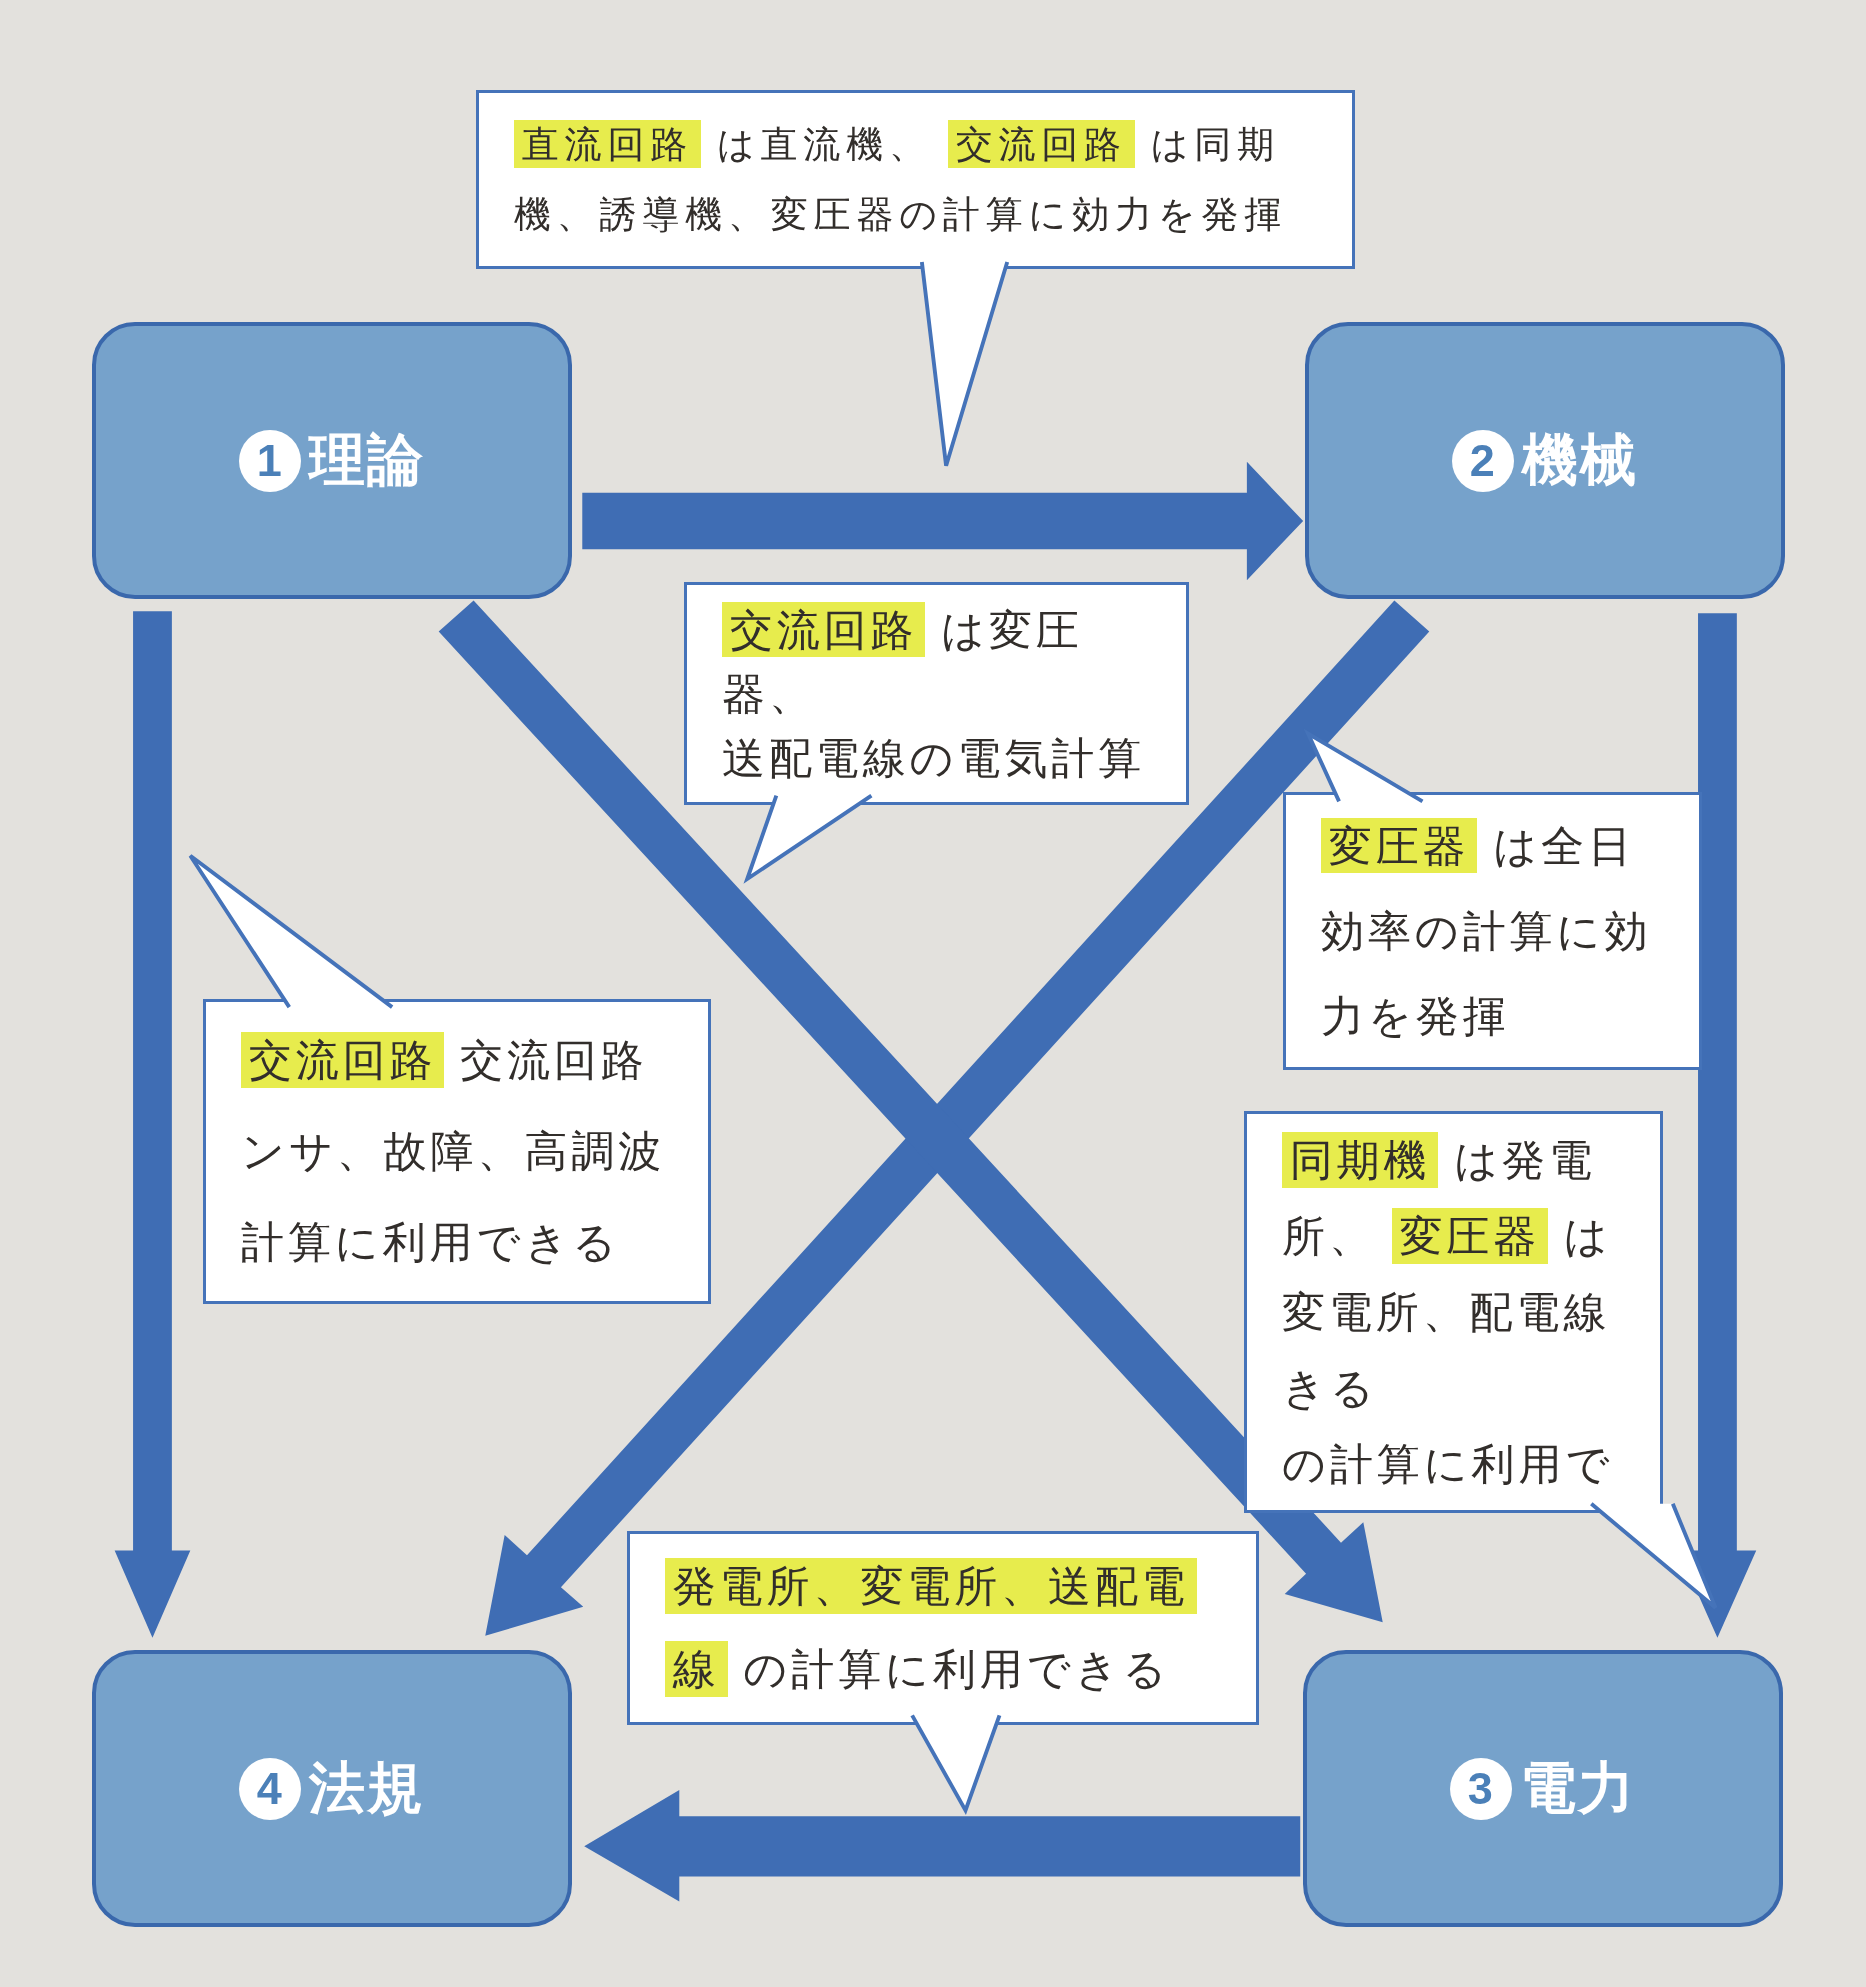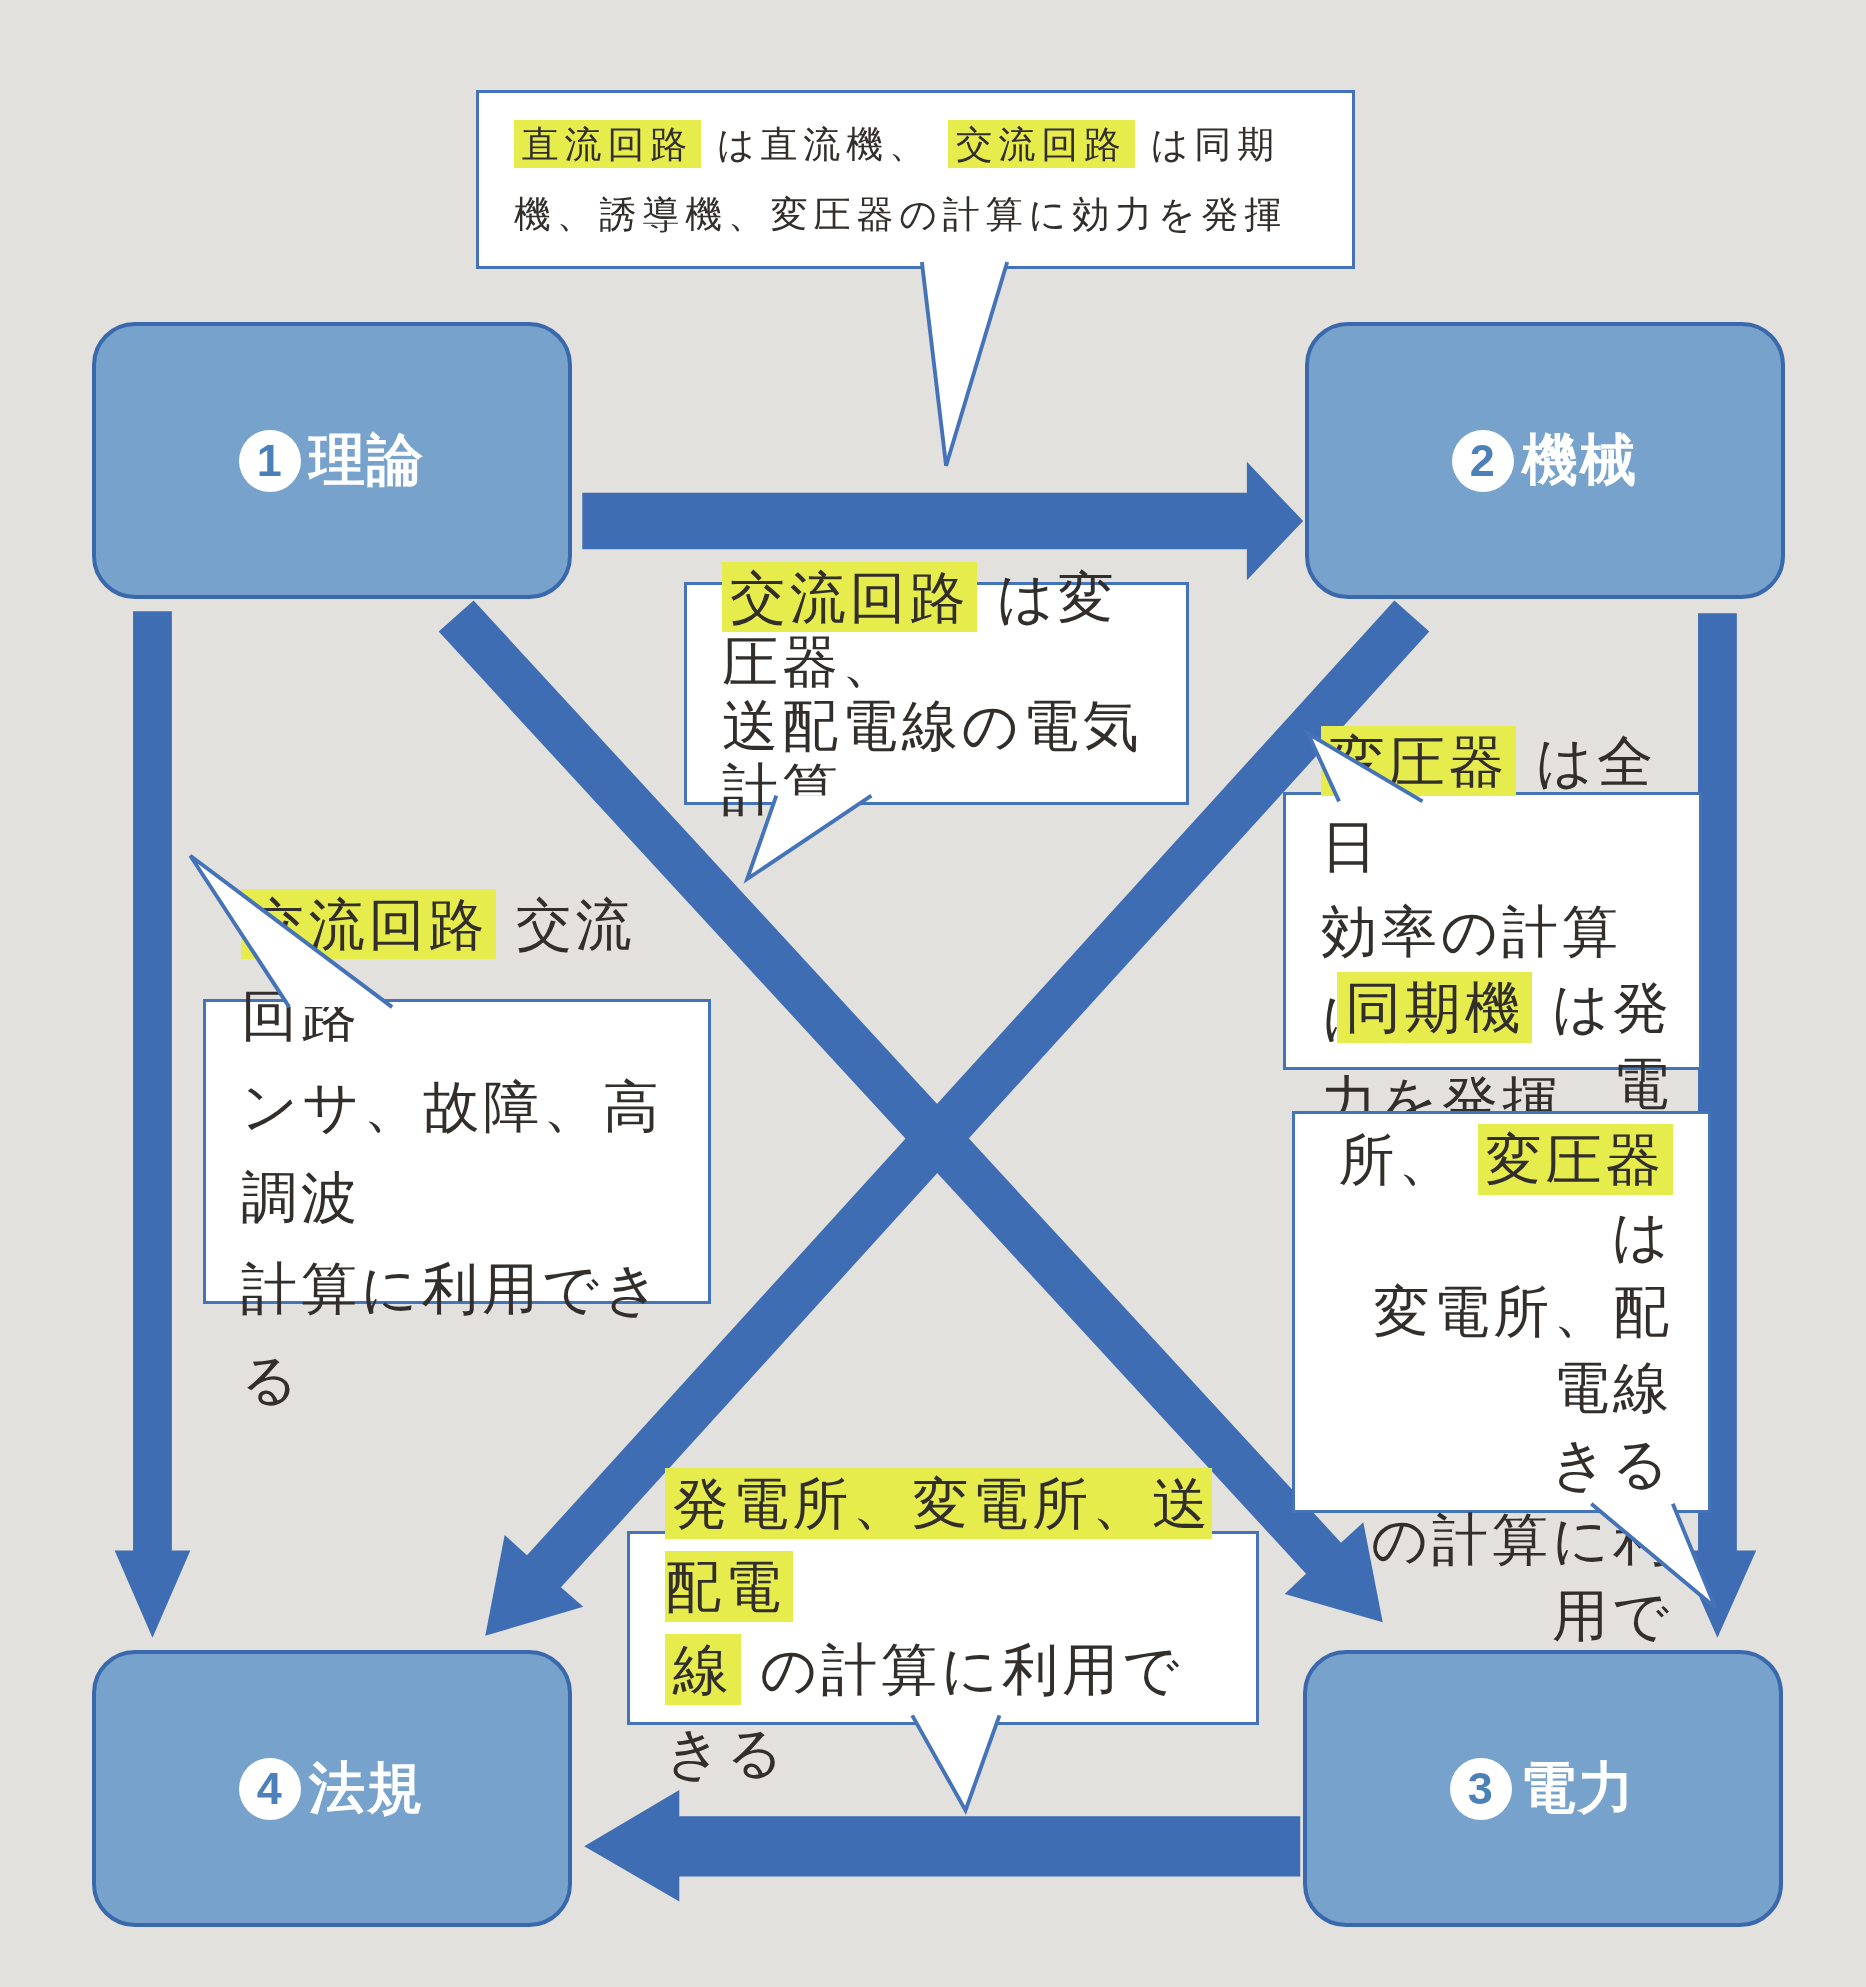--- a/index.html
+++ b/index.html
@@ -28,29 +28,29 @@
   .num{
     display:inline-flex; align-items:center; justify-content:center;
     width:62px; height:62px; border-radius:50%; background:#fff;
     color:var(--number,#4b80b8); font-size:45px; font-weight:bold;
     margin-right:7.8px; flex:0 0 auto;
   }
   .callout{
     position:absolute; box-sizing:border-box; z-index:3;
     background:var(--callout_fill,#fff); border:3.9px solid var(--callout_border,#4573b9);
     display:flex; flex-direction:column; justify-content:center;
-    padding:5.8px 35px; color:var(--text,#322e2b); font-size:56px; letter-spacing:3.9px;
+    padding:5.8px 35px; color:var(--text,#322e2b); font-size:43px; letter-spacing:3.9px;
   }
   .callout .line{white-space:pre-wrap;}
   .hl{background:var(--highlight,#e7ec4d); padding:3.9px 7.8px;}
   #co-top{left:452px; top:90px; width:879px; height:179px; font-size:37px; letter-spacing:5.8px; line-height:70px;margin-left:24px;}
   #co-mid{left:684px; top:582px; width:505px; height:223px; line-height:64px;}
   #co-left{left:203px; top:999px; width:508px; height:305px; line-height:91px;}
   #co-right1{left:1283px; top:792px; width:419px; height:278px; line-height:85px;}
-  #co-right2{left:1292px; top:1111px; width:419px; height:402px; line-height:76px;text-align:right;}
+  #co-right2{left:1244px; top:1111px; width:419px; height:402px; line-height:76px;}
   #co-bottom{left:627px; top:1531px; width:632px; height:194px; line-height:83px;}
 </style>
 </head>
 <body>
 
 <div class="canvas">
 
   <svg class="layer arrows-layer" viewBox="0 0 1924 2048">
     <polygon points="600,508 1285,508 1285,476 1343,537 1285,598 1285,566 600,566"></polygon>
     <polygon points="137,630 177,630 177,1598 196,1598 157,1688 118,1598 137,1598"></polygon>

